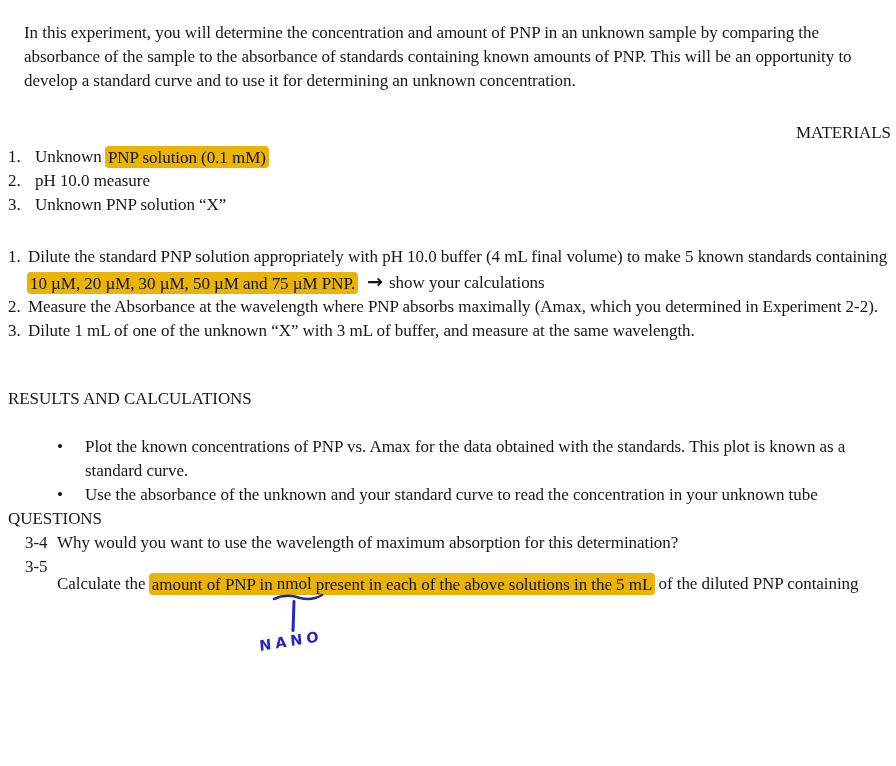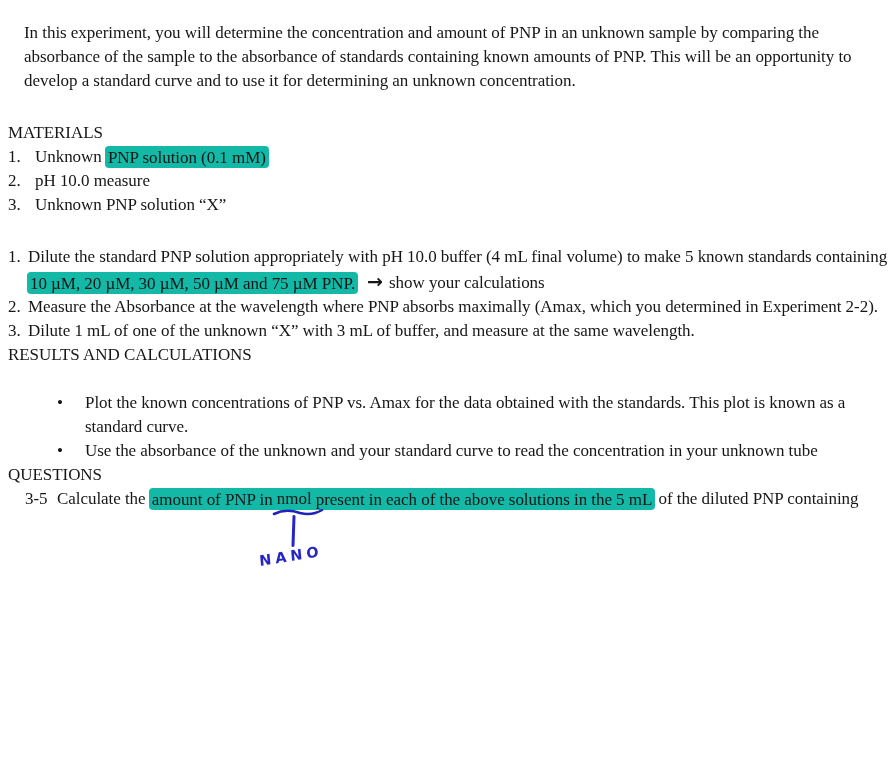--- a/index.html
+++ b/index.html
@@ -5,44 +5,44 @@
   html,body{margin:0;padding:0;}
   body{
     width:896px;height:766px;background:#ffffff;overflow:hidden;
     font-family:"Liberation Serif", serif;
     font-size:17px;line-height:24px;color:#161616;
     letter-spacing:-0.05px;
   }
   .page{padding:5px 5px 0 8px;}
   .para{margin:16px;}
   .heading{margin:0;font-weight:normal;}
-  .h-materials{margin-top:28px;}
+  .h-materials{margin-top:28px;text-align:right;}
   .h-method{margin-top:20px;}
-  .h-results{}
+  .h-results{margin-top:44px;}
   .h-questions{}
   .method-list{margin-top:28px;}
   .bullet-list{margin-top:24px;}
   .row{display:flex;align-items:flex-start;}
   .num-materials{flex:0 0 27px;}
   .num-method{flex:0 0 20px;}
   .num-question{flex:0 0 32px;margin-left:17px;}
   .row-body{flex:1;min-width:0;}
   .bullet-marker{flex:0 0 28px;margin-left:49px;}
   .hl{
-    background:#14b8a6;
+    background:#eab308;
     padding:1.5px 3px;margin:0 -1px;
     border-radius:4px;
     -webkit-box-decoration-break:clone;box-decoration-break:clone;
   }
   .it{}
   .arrow{
     font-family:"DejaVu Sans", sans-serif;font-weight:bold;
     font-size:19px;margin:0 6px 0 10px;
   }
-  .nmol-wrap{position:relative;display:inline-block;}
+  .nmol-wrap{position:relative;display:inline-block;margin-top:17px;}
   .nmol-underline{position:absolute;left:-5px;bottom:-6px;width:52px;height:11px;}
   .anno-line{
     position:absolute;left:15px;top:28px;width:3px;height:32px;
     background:#2526c4;border-radius:2px;transform:rotate(2deg);
   }
   .anno-text{
     position:absolute;left:-18px;top:61px;
     color:#2526c4;
     font-family:"DejaVu Sans", sans-serif;font-weight:bold;
     font-size:14.5px;line-height:16px;letter-spacing:4px;
@@ -93,19 +93,23 @@
       <span class="row-body">Plot the known concentrations of PNP vs. Amax for the data obtained with the standards. This plot is known as a standard curve.</span>
     </div>
     <div class="row">
       <span class="bullet-marker">•</span>
       <span class="row-body">Use the absorbance of the unknown and your standard curve to read the concentration in your unknown tube</span>
     </div>
   </div>
 
   <p class="heading h-questions">QUESTIONS</p>
   <div class="row">
+    <span class="num-question">3-4</span>
+    <span class="row-body">Why would you want to use the wavelength of maximum absorption for this determination?</span>
+  </div>
+  <div class="row">
     <span class="num-question">3-5</span>
     <span class="row-body"><span>Calculate the </span><span class="hl"><span>amount of PNP in </span><span class="nmol-wrap"><span>nmol</span><svg class="nmol-underline" viewBox="0 0 52 11">
               <path d="M2,8 Q14,2 28,7 Q40,10 50,4" fill="none" stroke="#2023b8" stroke-width="2.6" stroke-linecap="round"></path>
             </svg><span class="anno-line"></span><span class="anno-text">NANO</span></span><span> present in each of the above solutions in the 5 mL</span></span><span> of the diluted PNP containing</span></span>
   </div>
 
 </div>
 
 </body></html>

